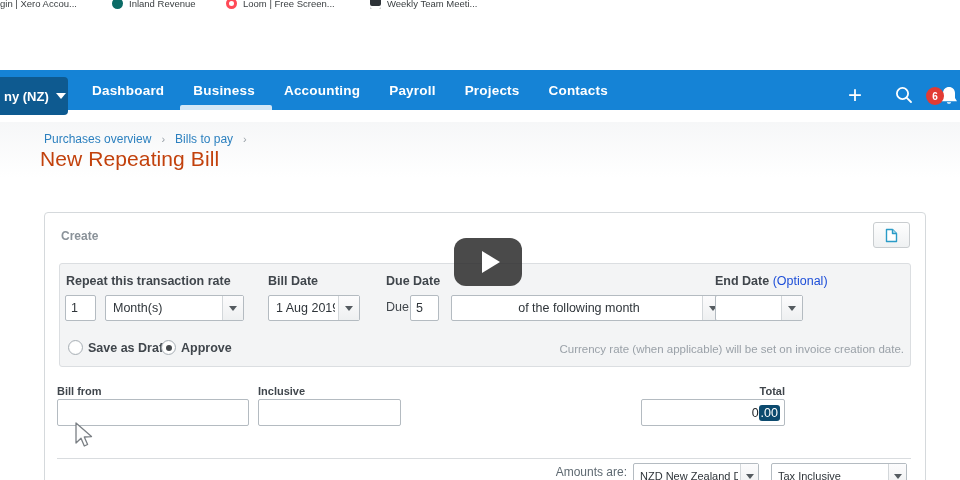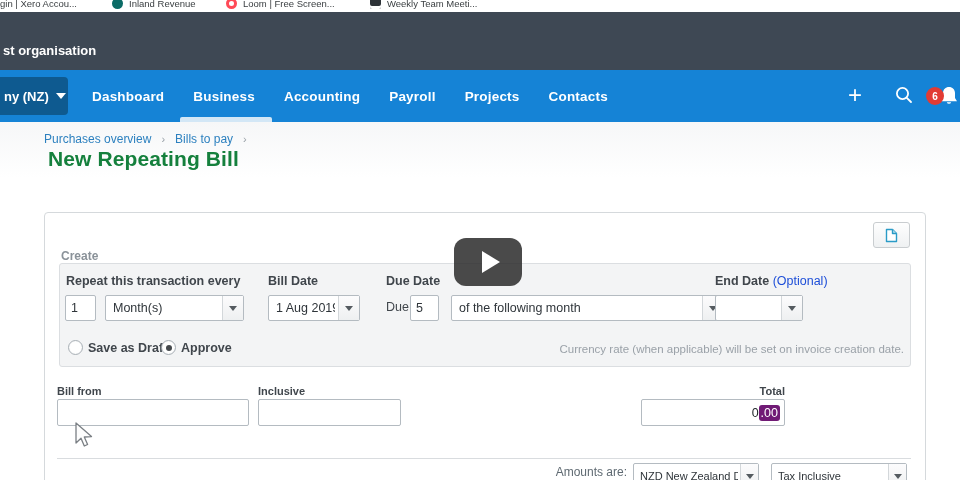--- a/index.html
+++ b/index.html
@@ -14,21 +14,21 @@
   .bm-icon { width:11px; height:11px; border-radius:50%; flex:0 0 auto; }
   .bm-icon.ird { background:#0b6b66; }
   .bm-icon.loom { background:#fff; border:3px solid #ff4a57; }
   .bm-icon.cal { background:#2e3338; border-radius:2px; box-shadow:inset 0 -3px 0 #fff; }
 
   
   .org-bar { position:absolute; left:0; top:12px; width:960px; height:58px; background:#3e4854; }
   .org-bar-label { position:absolute; left:3px; top:31px; color:#fff; font-weight:bold; font-size:13px; }
 
   
-  .navbar { position:absolute; left:0; top:70px; width:960px; height:52px; background:#1583d6; }
+  .navbar { position:absolute; left:0; top:70px; width:960px; height:40px; background:#1583d6; }
   .org-selector { position:absolute; left:0; top:7px; width:68px; height:38px; background:#0e5a90;
     border-radius:0 4px 4px 0; display:flex; align-items:center; gap:7px; padding-left:4px;
     color:#fff; font-weight:bold; font-size:13px; cursor:pointer; }
   .caret-down-white { width:0; height:0; border-left:5px solid transparent;
     border-right:5px solid transparent; border-top:6px solid #fff; }
   .nav-items { position:absolute; left:92px; top:0; height:100%; display:flex; gap:29px; align-items:center; }
   .nav-item { color:#fff; font-weight:bold; font-size:13.5px; letter-spacing:.2px; cursor:pointer; }
   .nav-underline { position:absolute; left:180px; bottom:0; width:92px; height:5px;
     background:#d3e7f6; border-radius:2px 2px 0 0; }
   .nav-actions { position:absolute; right:0; top:0; height:100%; }
@@ -40,28 +40,28 @@
     background:#e23b34; color:#fff; font-size:10px; font-weight:bold; display:flex;
     align-items:center; justify-content:center; }
 
   
   .content-bg { position:absolute; left:0; top:122px; width:960px; height:358px;
     background:linear-gradient(180deg,#f6f7f8 0,#ffffff 56px); }
   .breadcrumb { position:absolute; left:44px; top:132px; font-size:12px; display:flex; gap:10px;
     align-items:center; }
   .crumb { color:#2c80bf; cursor:pointer; }
   .crumb-sep { color:#98a0a7; font-size:11px; }
-  .page-title { position:absolute; left:48px; top:147px; font-size:21px; font-weight:bold;
-    color:#15803d; letter-spacing:.1px; }
+  .page-title { position:absolute; left:40px; top:147px; font-size:21px; font-weight:normal;
+    color:#c2410c; letter-spacing:.1px; }
 
   
   .panel { position:absolute; left:44px; top:212px; width:882px; height:310px; background:#fff;
     border:1px solid #d5d9dc; border-radius:4px; }
   .panel-header-label { position:absolute; left:16px; top:16px; font-size:12px; font-weight:bold;
-    color:#8a9299;margin-top:20px; }
+    color:#8a9299; }
   .doc-button { position:absolute; left:828px; top:9px; width:37px; height:26px;
     background:linear-gradient(#fefefe,#eff1f2); border:1px solid #c9cdd0; border-radius:3px;
     display:flex; align-items:center; justify-content:center; cursor:pointer; }
 
   .schedule-box { position:absolute; left:14px; top:50px; width:852px; height:104px;
     background:#f3f4f5; border:1px solid #dbdee1; border-radius:3px; }
   .f-label { position:absolute; top:10px; font-size:12.5px; font-weight:bold; color:#40464c;
     white-space:nowrap; }
   .f-hint { font-weight:normal; color:#1d4ed8; }
   .t-input { position:absolute; top:31px; height:26px; border:1px solid #b4bbc1; border-radius:2px;
@@ -86,21 +86,21 @@
   .radio-label { position:absolute; top:1px; font-size:12.5px; font-weight:bold; color:#40464c; }
   .currency-note { position:absolute; right:6px; top:3px; font-size:11.5px; color:#9aa1a8; }
 
   .d-label { position:absolute; font-size:11px; font-weight:bold; color:#40464c; top:172px; }
   .d-input { position:absolute; top:186px; height:27px; border:1px solid #b4bbc1; border-radius:2px;
     background:#fff; font-family:"Liberation Sans",sans-serif; font-size:12.5px; color:#2f353a;
     padding:0 6px; }
   .total-box { position:absolute; left:596px; top:186px; width:144px; height:27px;
     border:1px solid #b4bbc1; border-radius:2px; background:#fff; display:flex; align-items:center;
     justify-content:flex-end; padding-right:4px; font-size:12.5px; color:#23282c; }
-  .total-sel { display:inline-block; background:#701a75; color:#fff; border-radius:3px;
+  .total-sel { display:inline-block; background:#0c4a6e; color:#fff; border-radius:3px;
     padding:1px 2px; margin-left:0; }
 
   .panel-divider { position:absolute; left:12px; top:245px; width:854px; height:1px; background:#d9dcdf; }
   .amounts-label { position:absolute; left:460px; top:252px; width:122px; text-align:right;
     font-size:12px; color:#5f6a72; }
   .amounts-sel1 { left:588px; top:250px; width:126px; }
   .amounts-sel1 .sel-text, .amounts-sel2 .sel-text { font-size:11px; left:6px; right:20px; }
   .amounts-sel2 { left:726px; top:250px; width:136px; }
   .amounts-sel1 .caret-box, .amounts-sel2 .caret-box { width:18px; }
 
@@ -128,23 +128,20 @@
     <div class="bm-item" style="left:226px;">
       <span class="bm-icon loom"></span>
       <span class="bm-label">Loom | Free Screen...</span>
     </div>
     <div class="bm-item" style="left:370px;">
       <span class="bm-icon cal"></span>
       <span class="bm-label">Weekly Team Meeti...</span>
     </div>
   </div>
 
-  <div class="org-bar">
-    <span class="org-bar-label">st organisation</span>
-  </div>
 
   <div class="navbar">
     <div class="org-selector">
       <span>ny (NZ)</span>
       <span class="caret-down-white"></span>
     </div>
     <div class="nav-items">
       <span class="nav-item">Dashboard</span>
       <span class="nav-item">Business</span>
       <span class="nav-item">Accounting</span>
@@ -184,41 +181,41 @@
   <div class="panel">
     <span class="panel-header-label">Create</span>
     <div class="doc-button">
       <svg width="13" height="15" viewBox="0 0 13 15">
         <path d="M1.5 1.5 h6 l4 4 v8 h-10 z" fill="#fff" stroke="#2a9bc7" stroke-width="1.4" stroke-linejoin="round"></path>
         <path d="M7.5 1.5 v4 h4" fill="#bfe3f0" stroke="#2a9bc7" stroke-width="1.4" stroke-linejoin="round"></path>
       </svg>
     </div>
 
     <div class="schedule-box">
-      <span class="f-label" style="left:6px;">Repeat this transaction every</span>
+      <span class="f-label" style="left:6px;">Repeat this transaction rate</span>
       <span class="f-label" style="left:208px;">Bill Date</span>
       <span class="f-label" style="left:326px;">Due Date</span>
       <span class="f-label" style="left:655px;"><span>End Date</span> <span class="f-hint">(Optional)</span></span>
 
       <input class="t-input" style="left: 5px; width: 31px;" value="1">
       <div class="select" style="left:45px; width:139px;padding-left:48px;">
         <span class="sel-text">Month(s)</span>
         <span class="caret-box">
             <span class="caret-tri"></span>
           </span>
       </div>
       <div class="select" style="left:208px; width:92px;">
         <span class="sel-text">1 Aug 2019</span>
         <span class="caret-box">
             <span class="caret-tri"></span>
           </span>
       </div>
       <span class="due-prefix">Due</span>
       <input class="t-input" style="left: 350px; width: 29px;" value="5">
-      <div class="select" style="left:391px; width:273px;">
+      <div class="select" style="left:391px; width:273px;text-align:center;">
         <span class="sel-text">of the following month</span>
         <span class="caret-box">
             <span class="caret-tri"></span>
           </span>
       </div>
       <div class="select" style="left:655px; width:88px;">
         <span class="sel-text"></span>
         <span class="caret-box">
             <span class="caret-tri"></span>
           </span>

